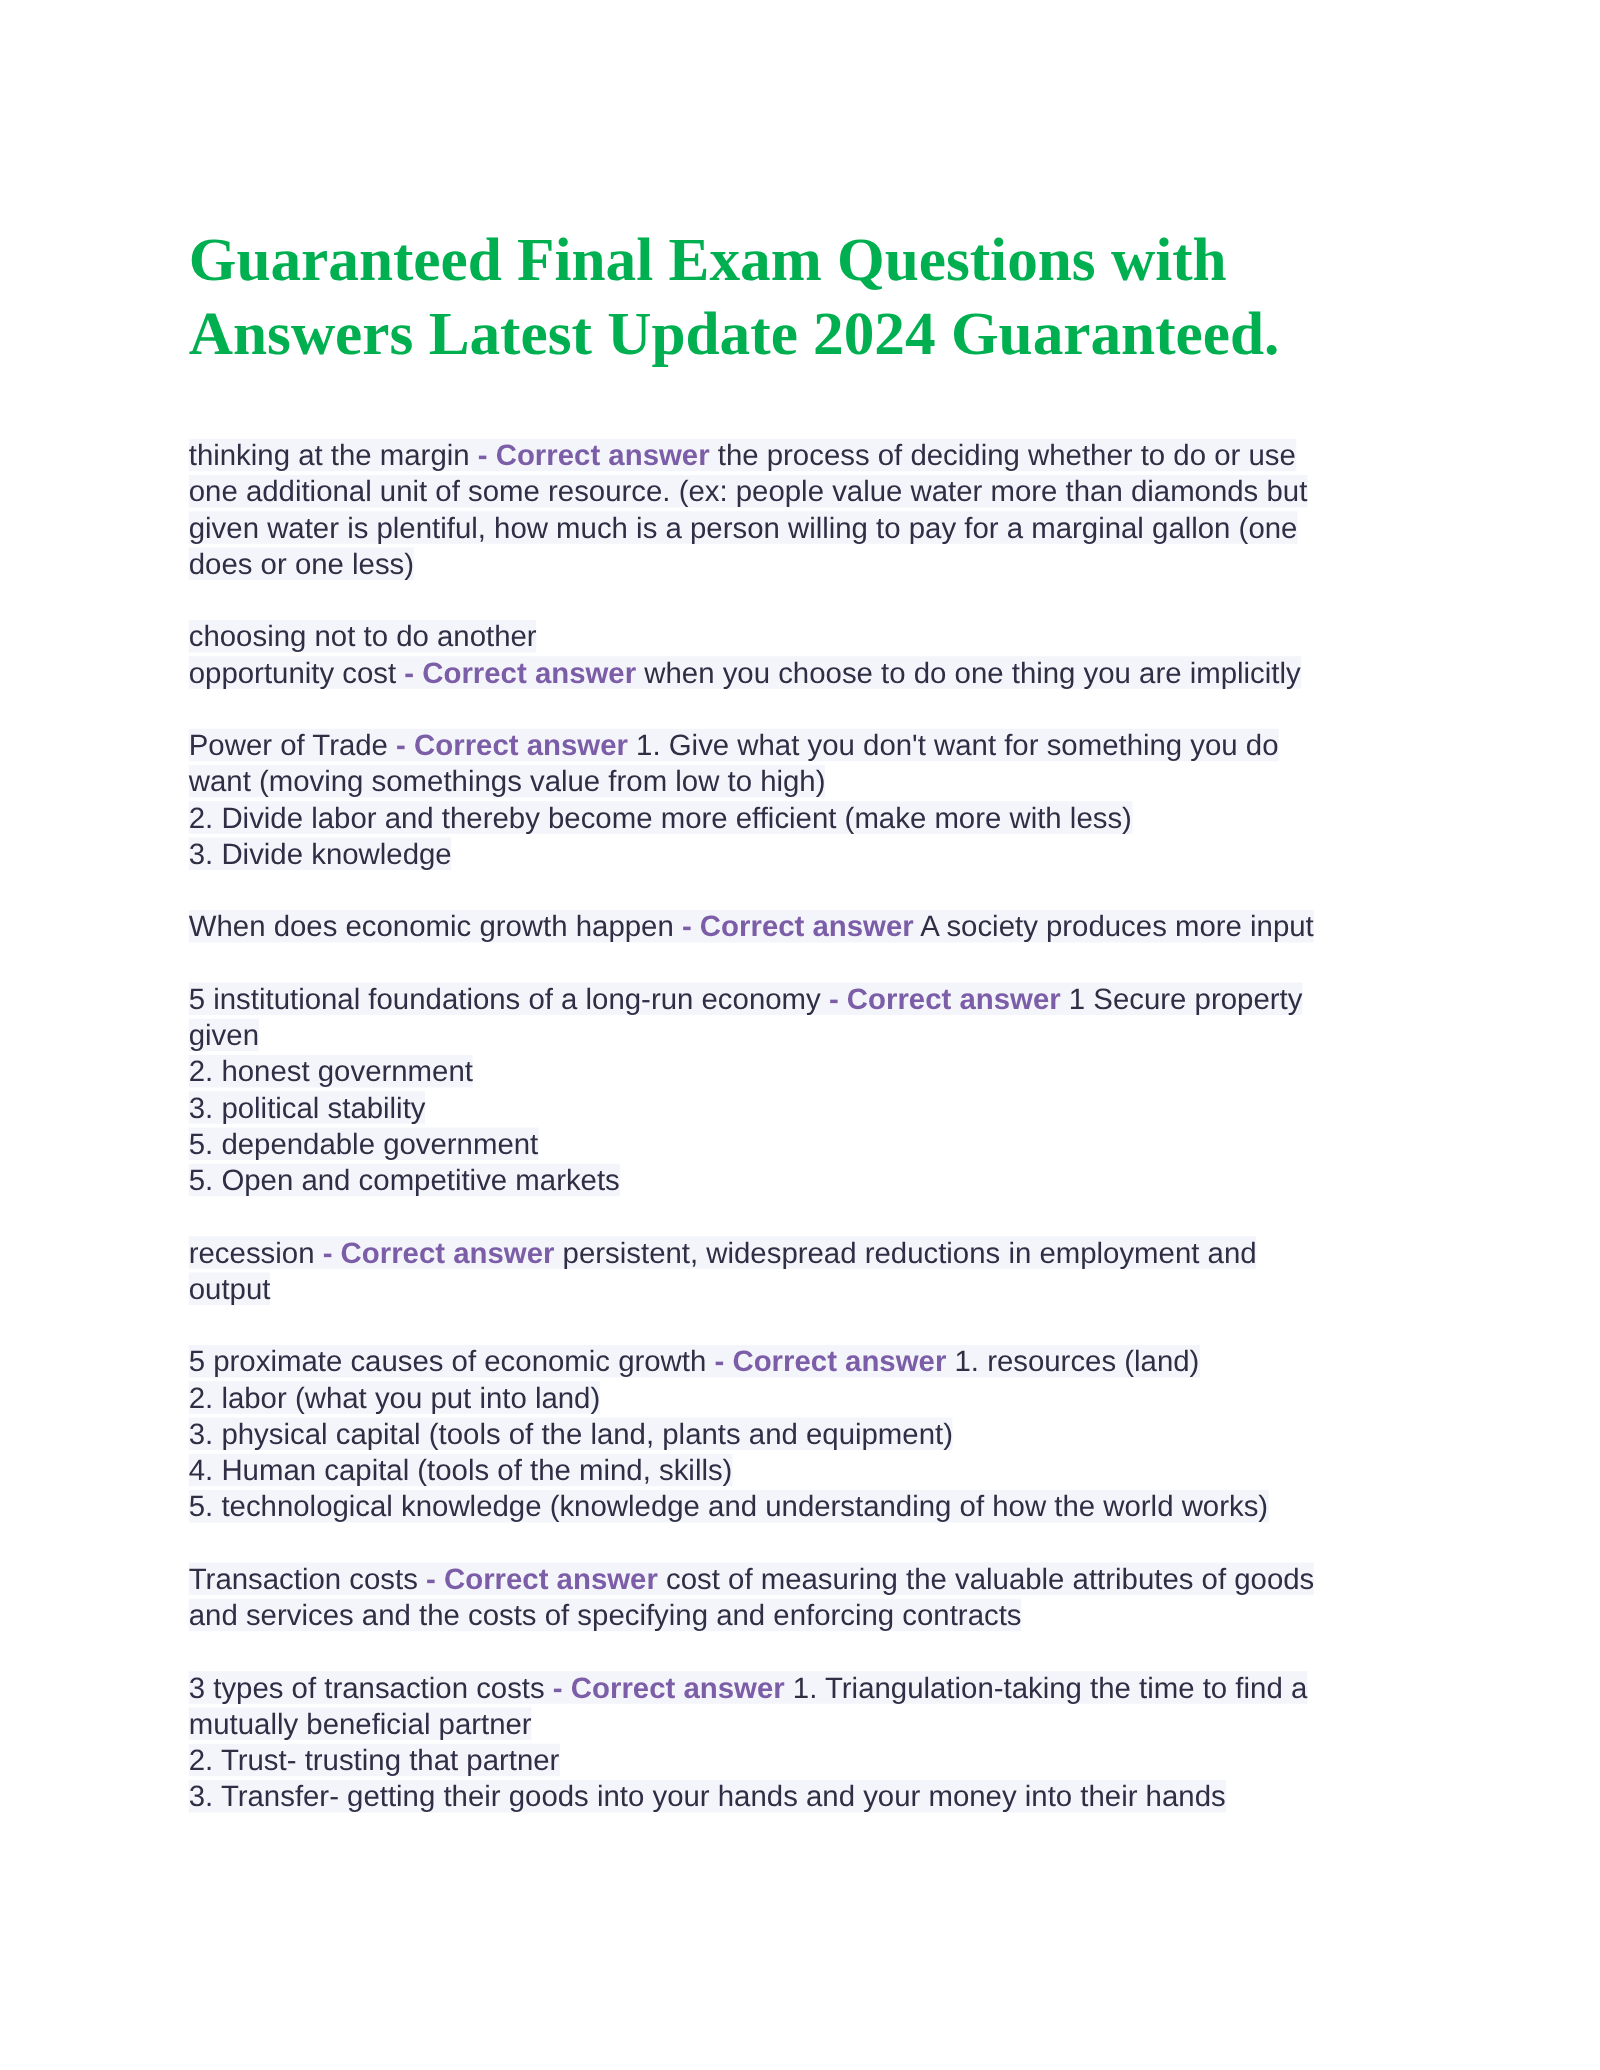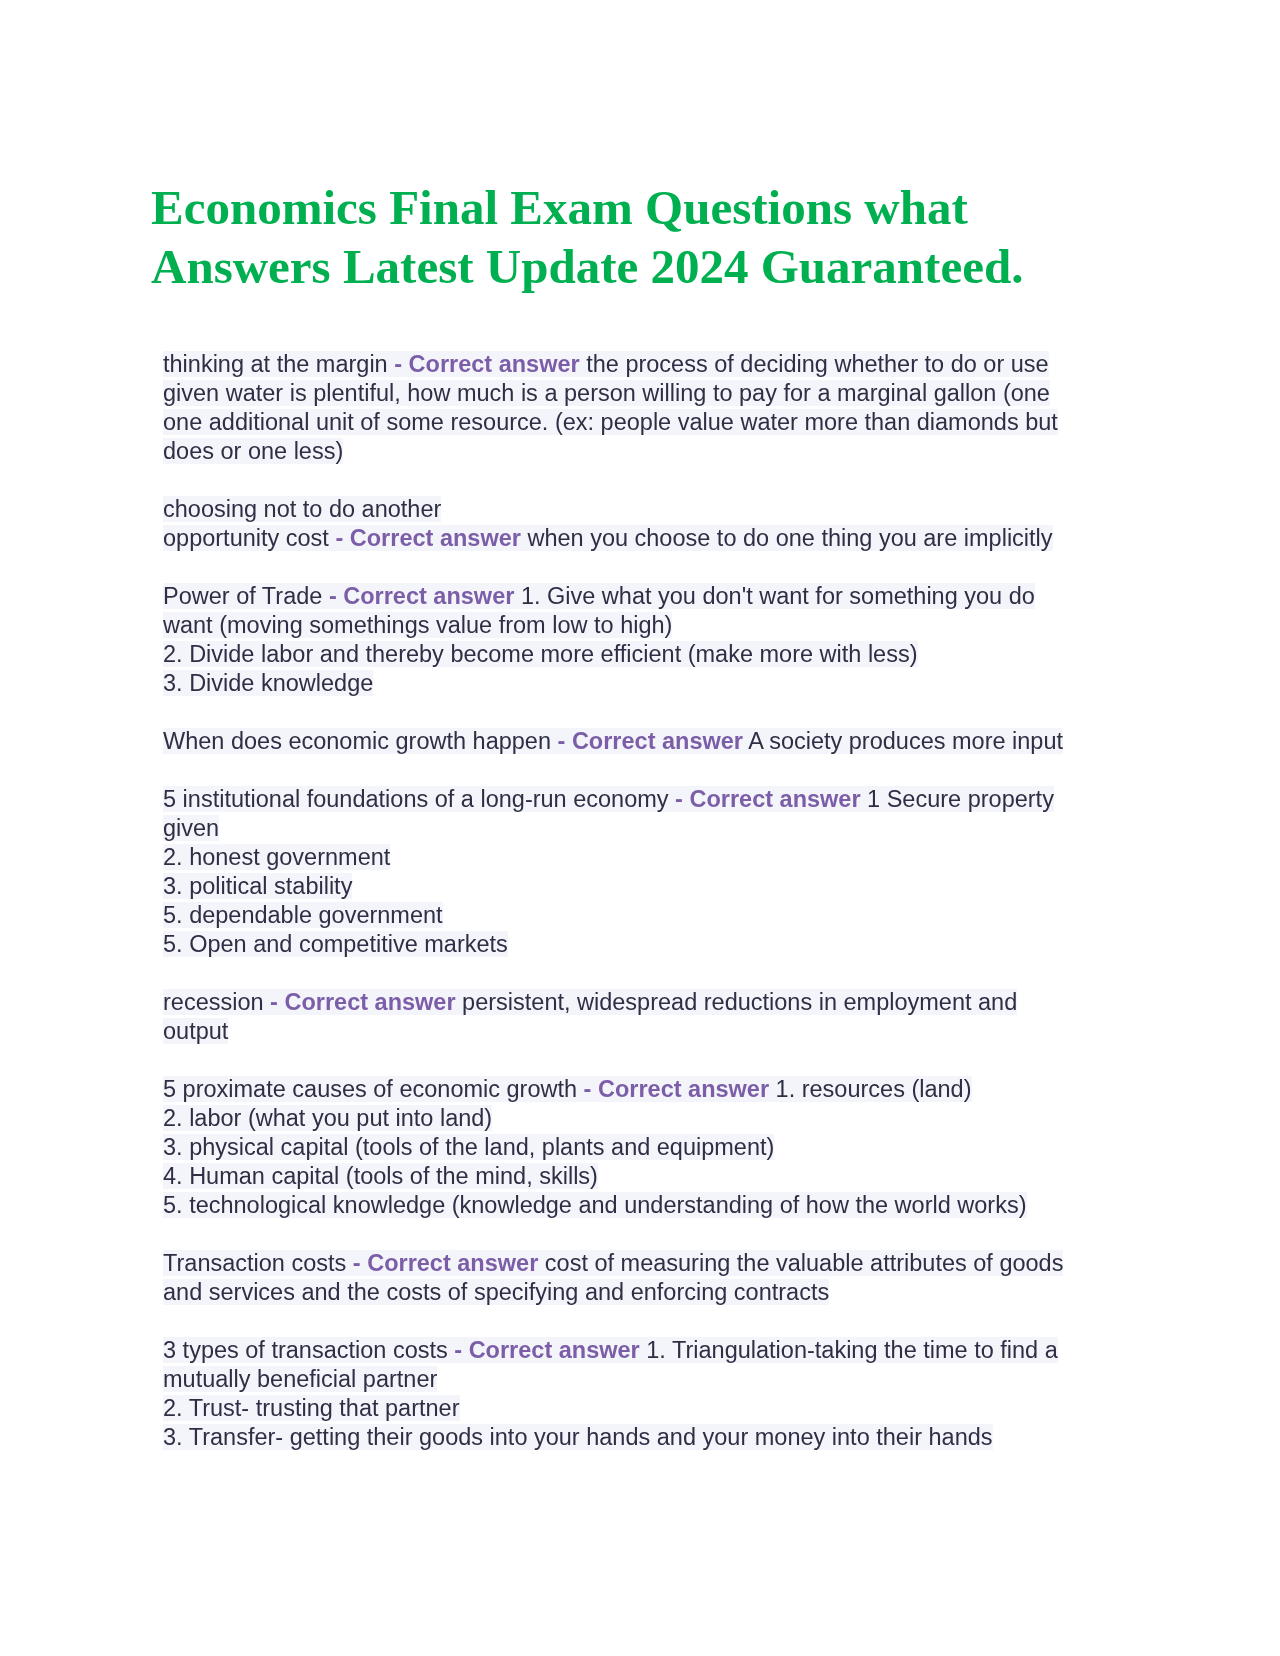--- a/index.html
+++ b/index.html
@@ -11,40 +11,40 @@
       font-size: 49px;
       line-height: 59px;
       color: #00b050;
       margin: 0 0 54px 0;
     }
     .qa {
       font-family: "Liberation Sans", sans-serif;
       font-size: 23.5px;
       line-height: 29px;
       color: #2e2f45;
-      margin: 0 0 29px 12px;
+      margin: 0 0 29px 0;
     }
     .line { display: block; }
     .hl { background: #f4f5fa; }
     .sep { color: #7b5ea7; font-weight: bold; }
   </style>
 </head>
 <body>
 
 <div class="page">
   <h1 class="title">
-    <span class="line">Economics Final Exam Questions what</span>
+    <span class="line">Guaranteed Final Exam Questions with</span>
     <span class="line">Answers Latest Update 2024 Guaranteed.</span>
   </h1>
 
   <div id="qa-list">
       <div class="qa">
         <span class="line"><span class="hl"><span>thinking at the margin</span> <span class="sep">- Correct answer</span> <span>the process of deciding whether to do or use</span></span></span>
+        <span class="line"><span class="hl">one additional unit of some resource. (ex: people value water more than diamonds but</span></span>
         <span class="line"><span class="hl">given water is plentiful, how much is a person willing to pay for a marginal gallon (one</span></span>
-        <span class="line"><span class="hl">one additional unit of some resource. (ex: people value water more than diamonds but</span></span>
         <span class="line"><span class="hl">does or one less)</span></span>
       </div>
       <div class="qa">
         <span class="line"><span class="hl">choosing not to do another</span></span>
         <span class="line"><span class="hl"><span>opportunity cost</span> <span class="sep">- Correct answer</span> <span>when you choose to do one thing you are implicitly</span></span></span>
       </div>
       <div class="qa">
         <span class="line"><span class="hl"><span>Power of Trade</span> <span class="sep">- Correct answer</span> <span>1. Give what you don't want for something you do</span></span></span>
         <span class="line"><span class="hl">want (moving somethings value from low to high)</span></span>
         <span class="line"><span class="hl">2. Divide labor and thereby become more efficient (make more with less)</span></span>

